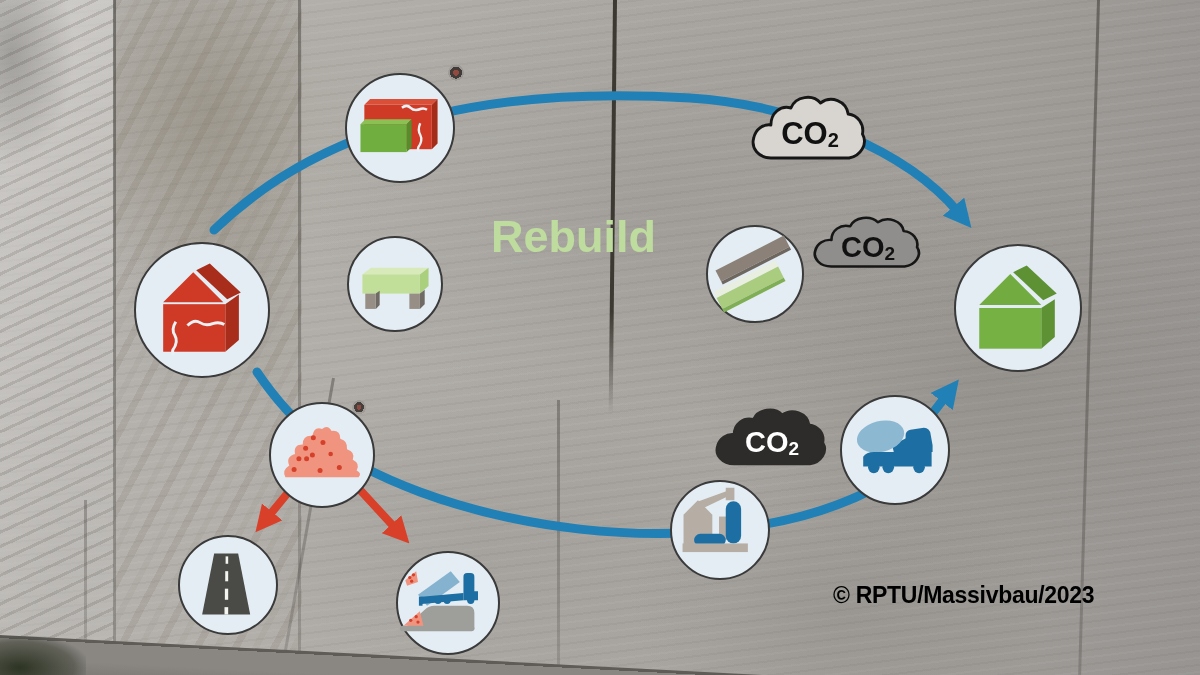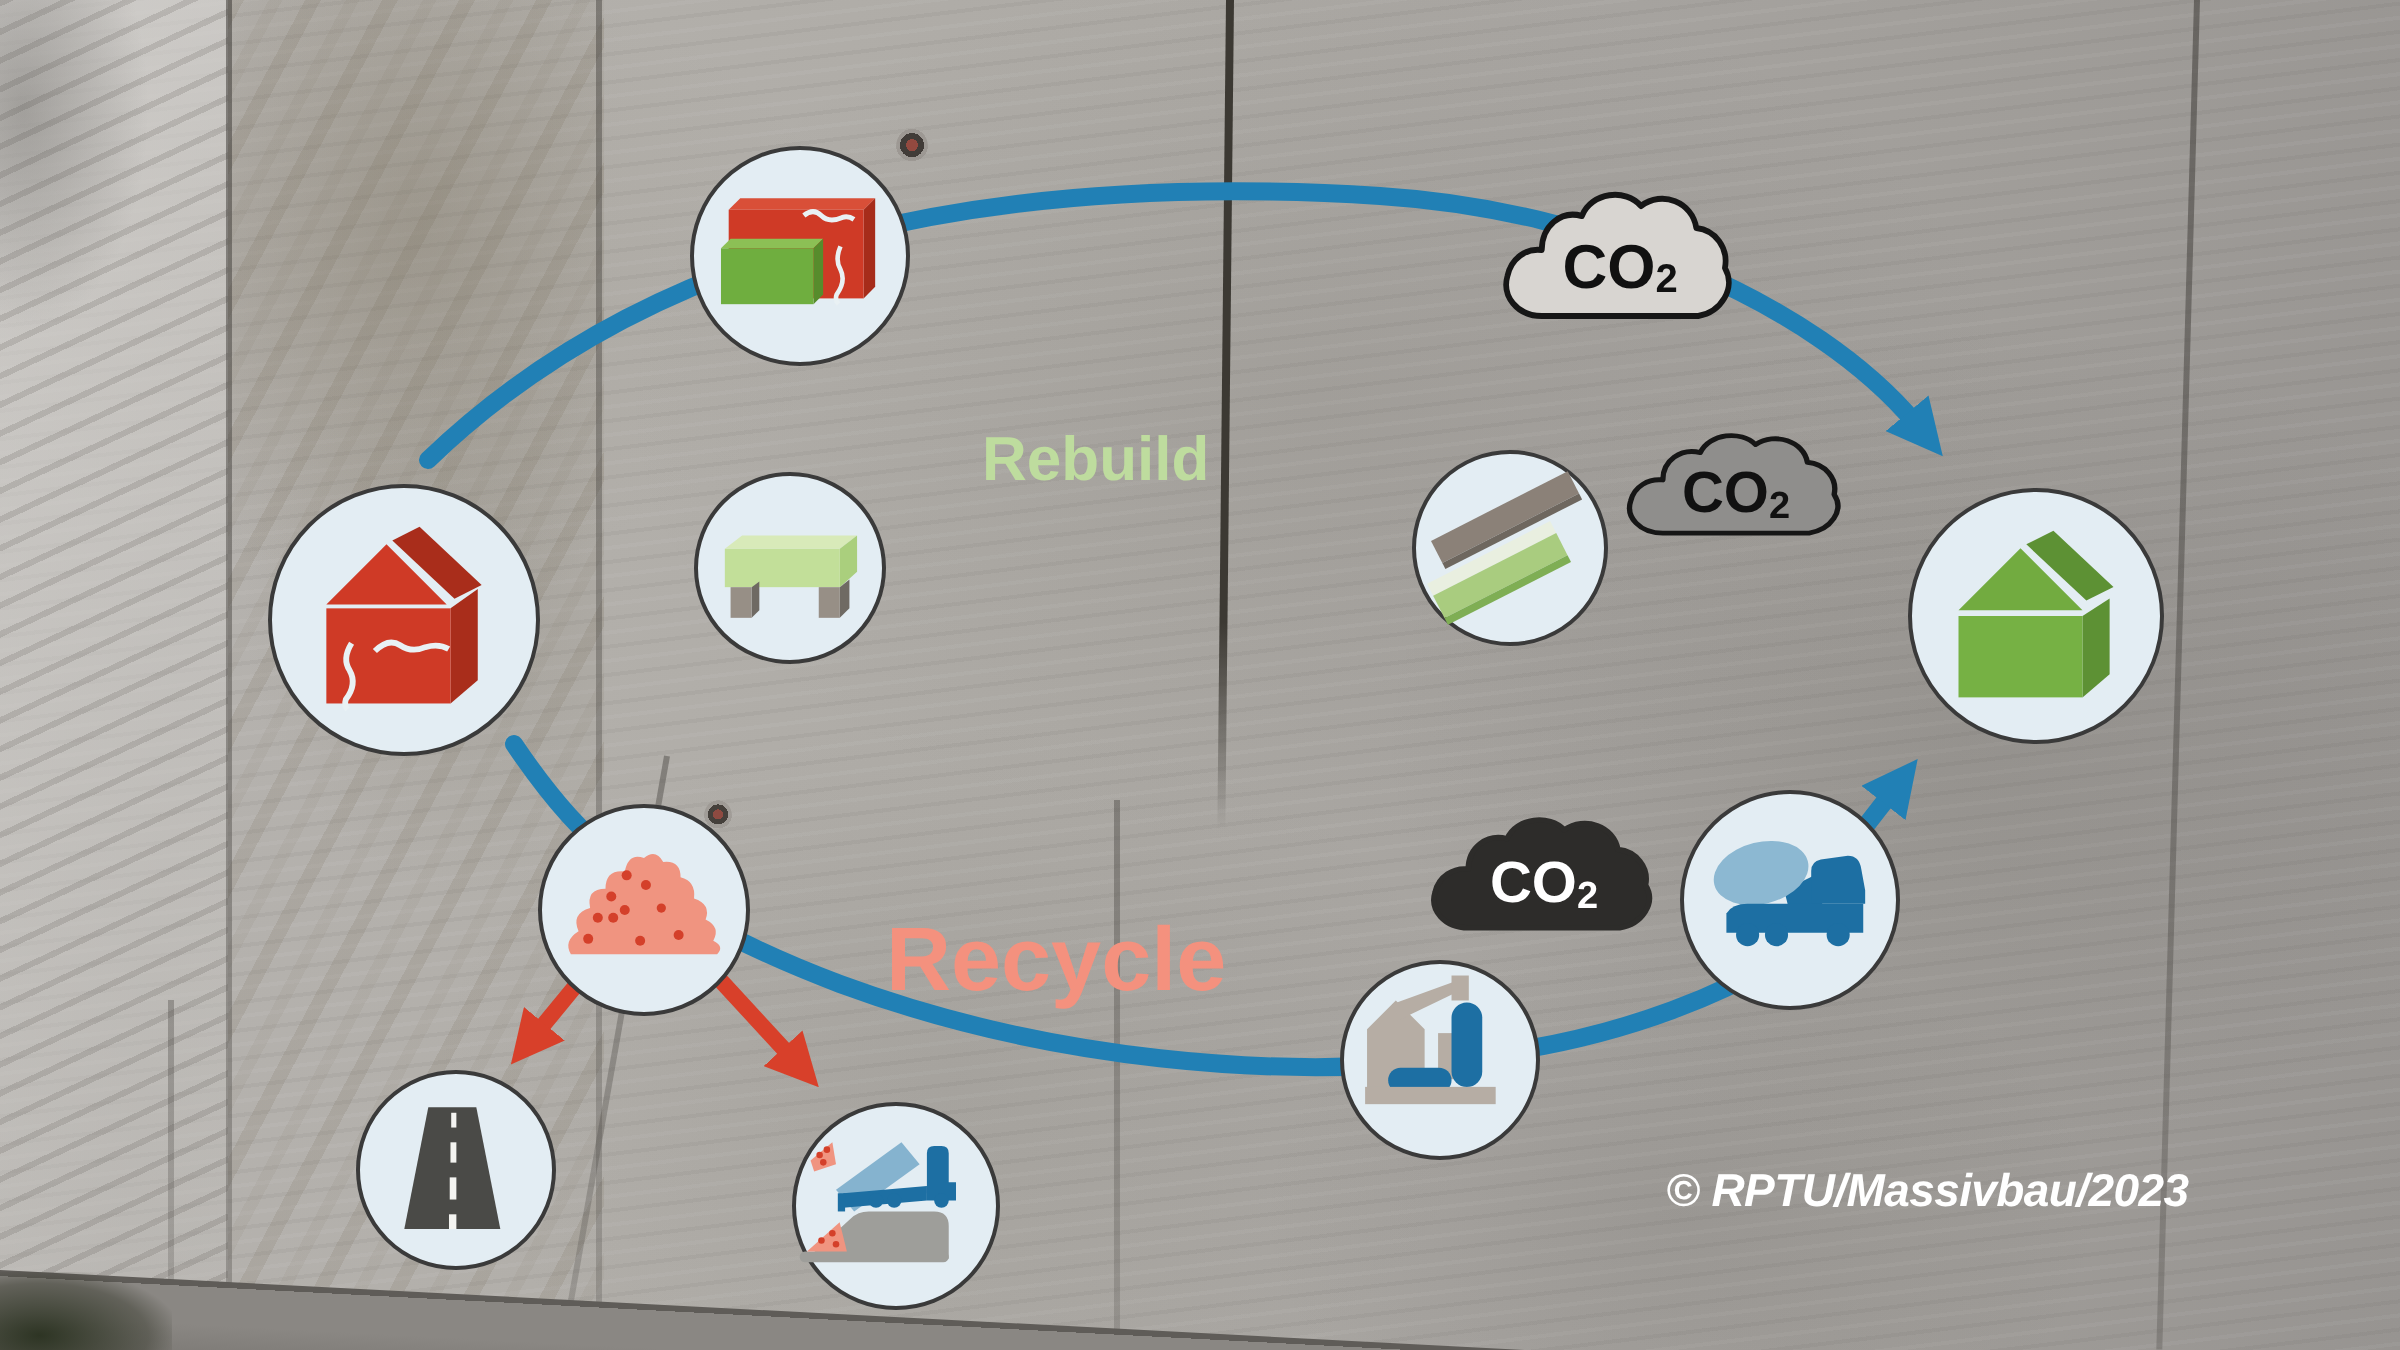--- a/index.html
+++ b/index.html
@@ -71,21 +71,21 @@
     position:absolute;inset:0;display:flex;align-items:center;justify-content:center;
     padding-top:7px;font-weight:700;
   }
   .cloud-text .co{font-size:31px;line-height:1;}
   .cloud-text .sub{font-size:20px;line-height:1;position:relative;top:0.33em;}
   .cloud.small .cloud-text .co{font-size:29px;}
   .cloud.small .cloud-text .sub{font-size:19px;}
   
   .label{position:absolute;font-weight:700;white-space:nowrap;z-index:5;line-height:1;}
   .label.reuse{left:508px;top:54px;font-size:48px;}
-  .label.rebuild{left:491px;top:214px;font-size:31px;}
+  .label.rebuild{left:491px;top:214px;font-size:45px;}
   .label.recycle{left:443px;top:457px;font-size:45px;}
   .credit{
     position:absolute;left:833px;top:582px;font-size:23px;font-weight:700;
     letter-spacing:-0.3px;color:#151515;z-index:5;white-space:nowrap;
   }
 </style>
 </head>
 <body>
 
 <div class="stage">
@@ -285,21 +285,18 @@
     </svg>
     <div class="cloud-text" style="color: rgb(255, 255, 255);">
       <span class="co">CO</span>
         <span class="sub">2</span>
     </div>
   </div>
 
   <div class="label rebuild" style="color: rgb(190, 220, 158);">
     <span>Rebuild</span>
   </div>
-  <div class="label recycle" style="color: rgb(244, 145, 126);">
-    <span>Recycle</span>
-  </div>
-
-  <div class="credit" style="color: #ffffff; font-style: italic;">
+
+  <div class="credit" style="color: #000000;">
     <span>© RPTU/Massivbau/2023</span>
   </div>
 
 </div>
 
 </body></html>

